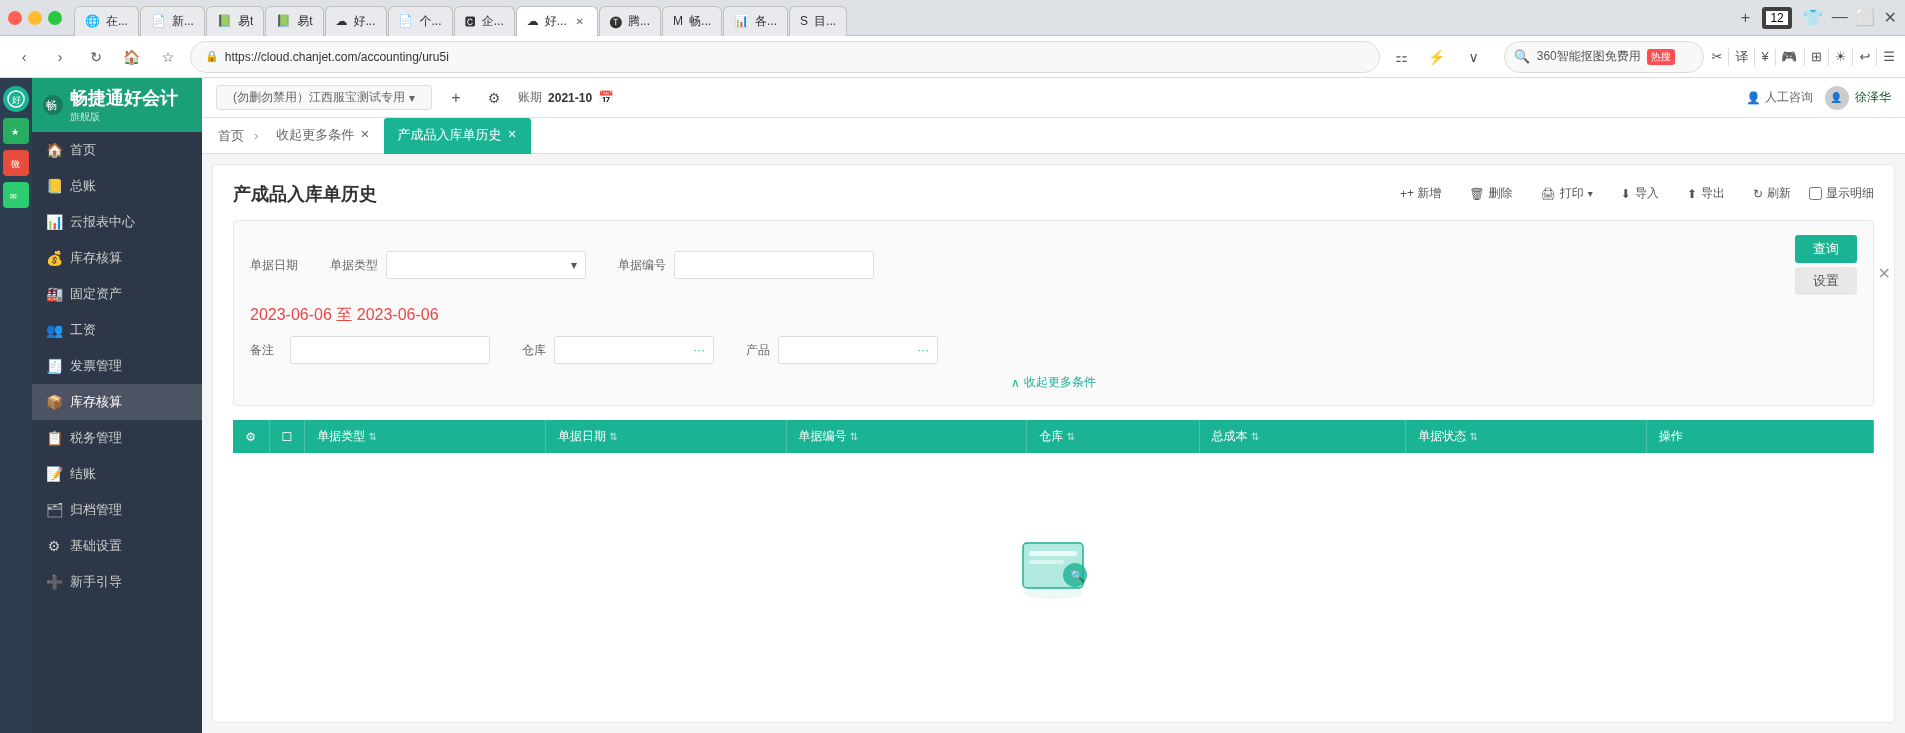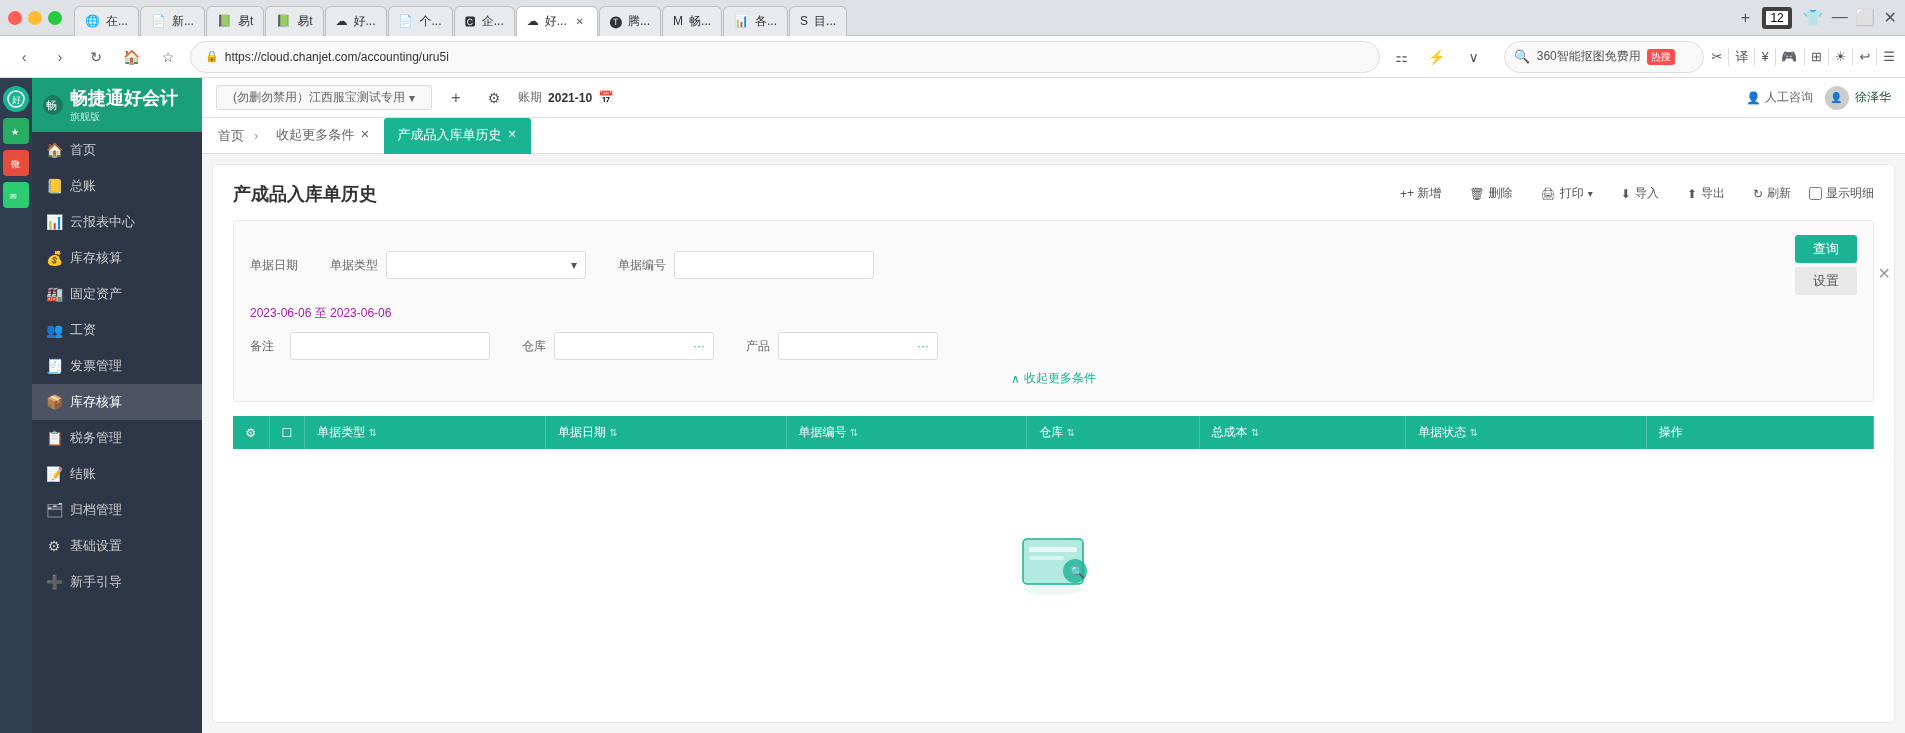--- a/index.html
+++ b/index.html
@@ -403,21 +403,21 @@
           <div style="display:flex;align-items:center;gap:8px;margin-left:16px;">
             <span class="filter-label">单据编号</span>
             <input class="filter-input" style="">
           </div>
           <div class="query-btns">
             <button class="search-btn">查询</button>
             <button class="setting-btn">设置</button>
           </div>
         </div>
         <div class="filter-row">
-          <span style="color:#a21caf;font-size:12px;">2023-06-06 至 2023-06-06</span>
+          <span style="color:#ef4444;font-size:16px;">2023-06-06 至 2023-06-06</span>
         </div>
         <div class="filter-row">
           <span class="filter-label">备注</span>
           <input class="filter-input" style="max-width: 320px;">
           <div style="display:flex;align-items:center;gap:8px;margin-left:16px;">
             <span class="filter-label">仓库</span>
             <div class="filter-select" style="min-width:160px;">
               <span></span>
               <span style="color:#1ab394;">···</span>
             </div>

